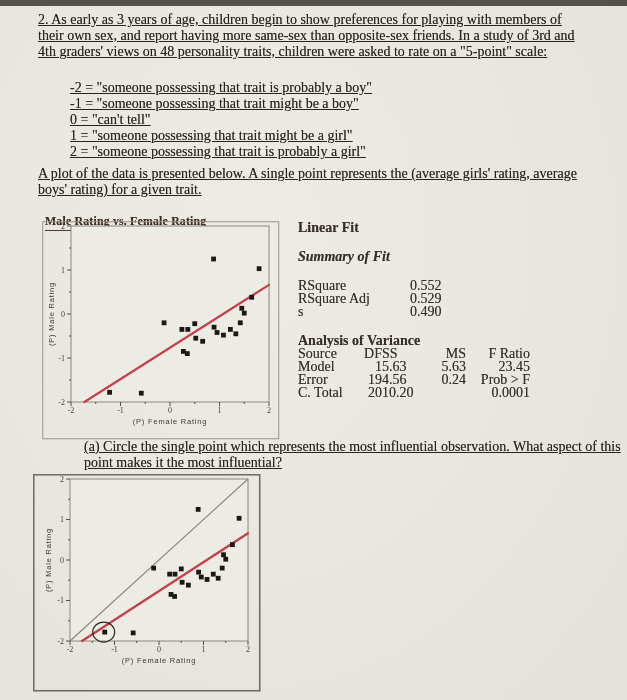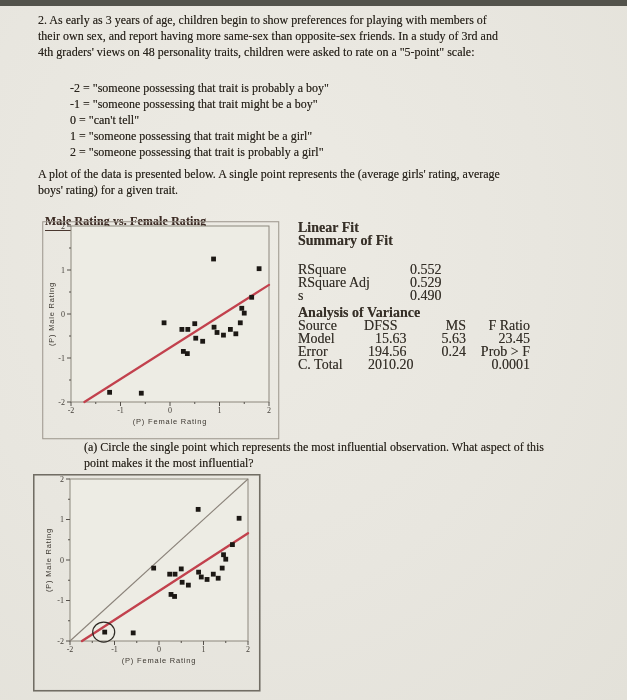--- a/index.html
+++ b/index.html
@@ -3,42 +3,42 @@
 <meta charset="utf-8">
 <style>
   html,body{margin:0;padding:0;}
   body{
     width:627px;height:700px;overflow:hidden;position:relative;
     background:radial-gradient(ellipse at 40% 35%, #edebe4 0%, #e8e6df 55%, #e3e1d9 100%);
     font-family:"Liberation Serif", serif;
     color:#28231c;
   }
   .photo-strip{position:absolute;left:0;top:0;width:627px;height:6px;background:#53534c;}
-  .tline{font-size:12px;line-height:16px;white-space:nowrap;
-         text-shadow:0 0 .5px rgba(45,40,30,.55);}
+  .tline{font-size:14px;line-height:16px;white-space:nowrap;
+         text-shadow:0 0 .5px rgba(45,40,30,.55);text-decoration:underline;}
   .block{position:absolute;}
   #intro{left:38px;top:12px;}
   #scale-list{left:70px;top:80px;}
   #plot-note{left:38px;top:166px;}
   #plot1-title{left:45px;top:214px;font-size:11.8px;font-weight:bold;color:#3b2a23;
      border-bottom:1.2px solid #4a372f;padding-bottom:1px;letter-spacing:.2px;
      text-shadow:0 0 .5px rgba(60,40,30,.5);}
   #plot1{position:absolute;left:42px;top:221px;}
   #plot2{position:absolute;left:33px;top:474px;}
   #part-a{left:40px;top:439px;margin-left:44px;}
   
   #stats{left:298px;top:221px;width:250px;font-size:14px;line-height:13px;color:#332e27;
          text-shadow:0 0 .4px rgba(45,40,30,.5);}
   .stat-h{font-weight:bold;color:#362f27;}
   #equation{margin-top:0;}
-  #summary-title{}
+  #summary-title{margin-top:16px;font-style:italic;}
   #summary-table{margin-top:16px;}
   .srow .slabel{display:inline-block;width:112px;}
   .srow .sval{display:inline-block;}
-  #anova-title{margin-top:4px;}
+  #anova-title{margin-top:16px;}
   .arow span{display:inline-block;}
   .ac1{width:60px;text-align:left;}
   .ac2{width:24px;text-align:right;}
   .ac3{width:44px;}
   .ac4{width:40px;text-align:right;}
   .ac5{width:64px;text-align:right;}
   
   .tick{font-family:"Liberation Serif",serif;font-size:8px;fill:#45403a;}
   .axis-title{font-family:"Liberation Sans",sans-serif;font-size:7.5px;letter-spacing:.8px;fill:#3d3831;}
 </style>

